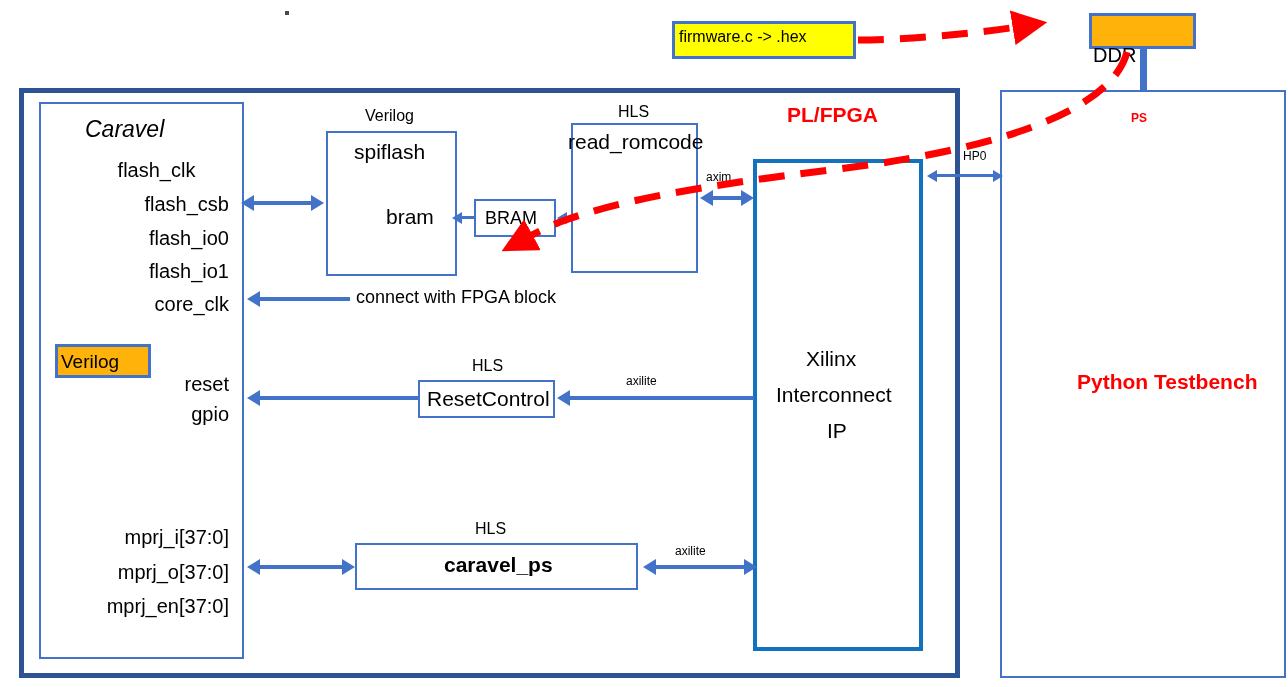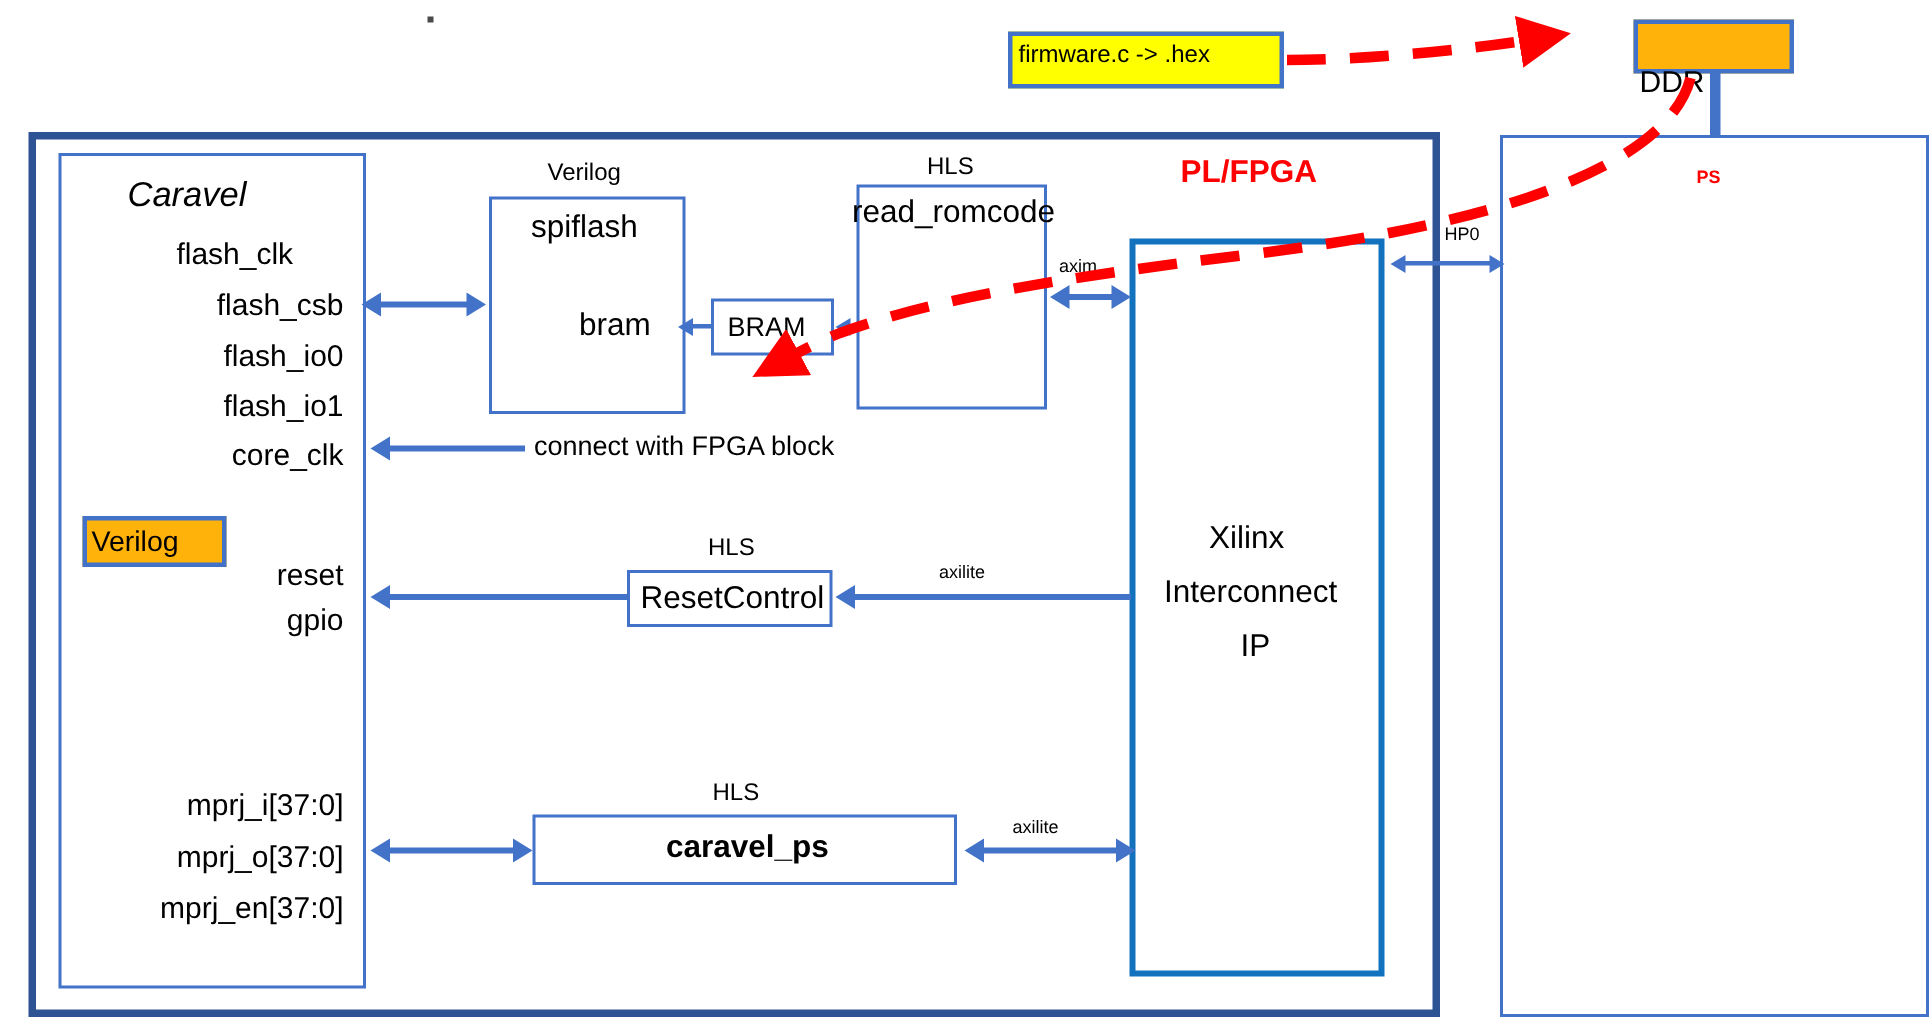--- a/index.html
+++ b/index.html
@@ -150,20 +150,21 @@
 </head>
 <body>
 
 <div id="stage">
 
   <div class="box" id="pl-fpga-box"></div>
   <div class="box" id="ps-box"></div>
 
   <div class="lbl t-plfpga t-red" style="left:787px; top:104px;">PL/FPGA</div>
   <div class="lbl t-ps t-red" style="left:1131px; top:112px;">PS</div>
+  <div class="lbl t-pytb t-red" style="left:1077px; top:371px;">Python Testbench</div>
 
   <div class="dot" style="left:285px; top:11px;"></div>
 
   <div class="box" id="caravel-box"></div>
   <div class="lbl t-caravel" style="left:85px; top:118px;">Caravel</div>
 
   <div class="lbl t-pin" style="left:84px; top:160px; width:145px;text-align:center;">flash_clk</div>
   <div class="lbl t-pin" style="left:84px; top:194px; width:145px;">flash_csb</div>
   <div class="lbl t-pin" style="left:84px; top:228px; width:145px;">flash_io0</div>
   <div class="lbl t-pin" style="left:84px; top:261px; width:145px;">flash_io1</div>

